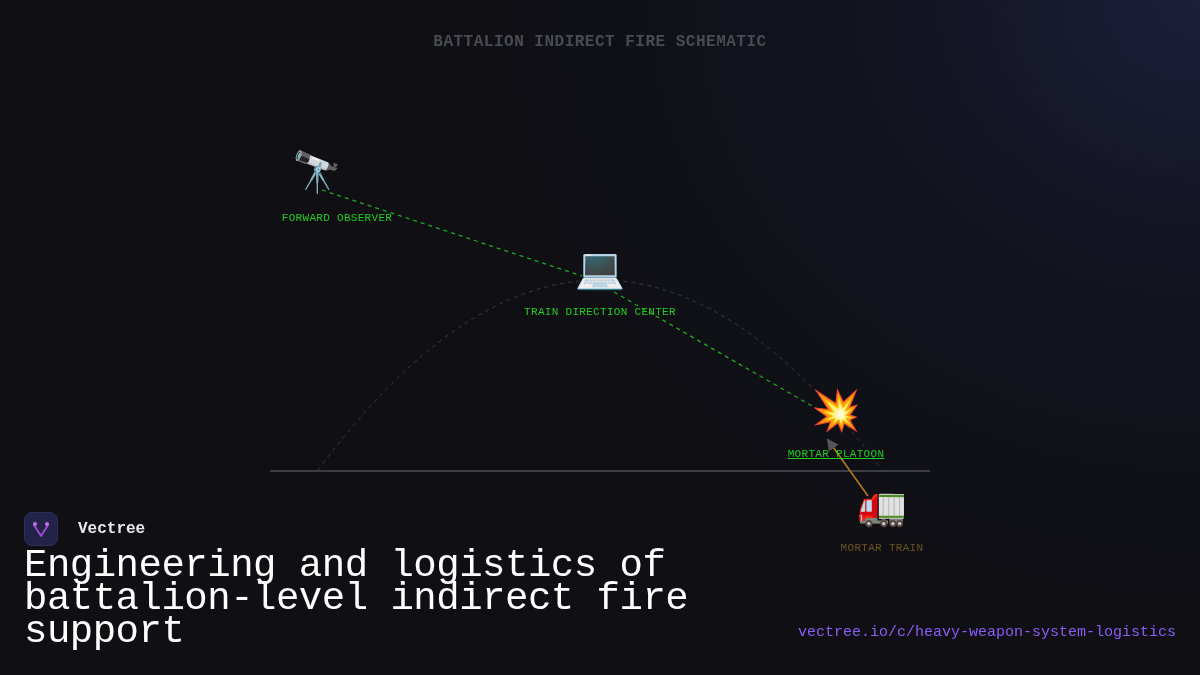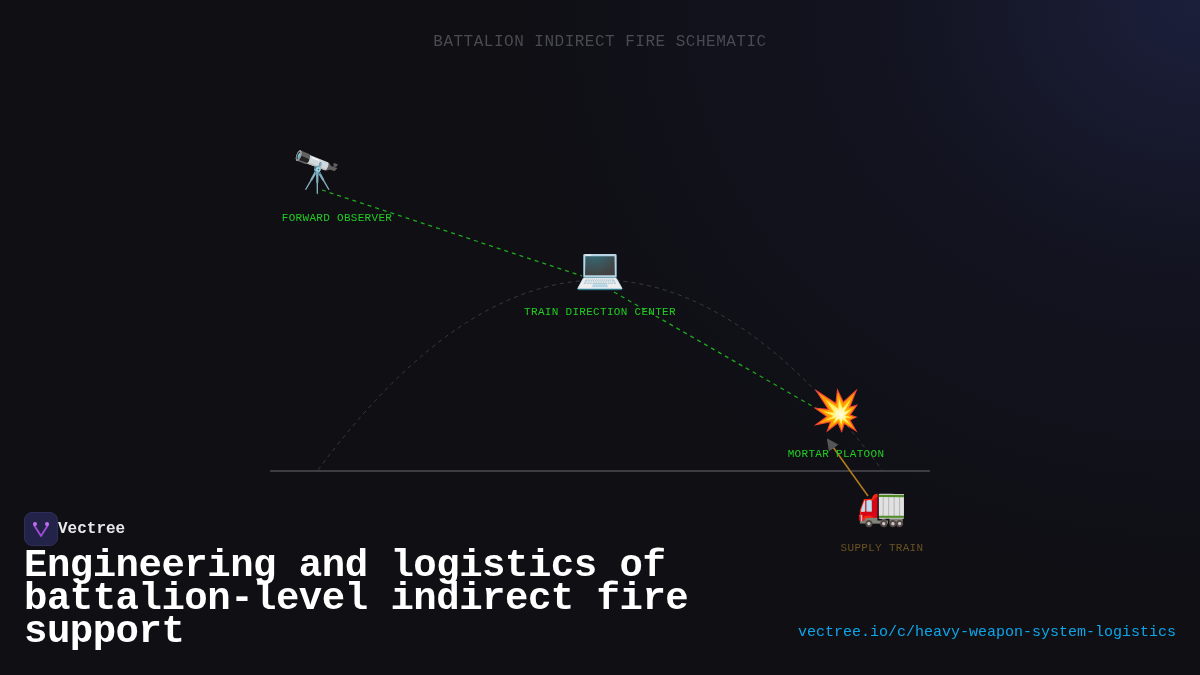--- a/index.html
+++ b/index.html
@@ -8,37 +8,37 @@
     background: #0f0f14;
     font-family: "Liberation Mono", "DejaVu Sans Mono", monospace;
   }
   .bg-glow {
     position: absolute; inset: 0;
     background: radial-gradient(ellipse 700px 600px at 1200px 0px, rgba(30,34,66,0.85) 0%, rgba(22,24,44,0.5) 45%, rgba(15,15,20,0) 100%);
     pointer-events: none;
   }
   .diagram-title {
     position: absolute; top: 33px; left: 0; width: 1200px; text-align: center;
-    font-size: 16px; font-weight: normal; color: #4a4a52; letter-spacing: 0.5px;
+    font-size: 16px; font-weight: bold; color: #4a4a52; letter-spacing: 0.5px;
   }
   svg.canvas { position: absolute; left: 0; top: 0; }
   .node-icon { position: absolute; font-size: 40px; line-height: 1; transform: translate(-50%, -50%);
     font-family: "DejaVu Sans", sans-serif; }
   .node-label { position: absolute; font-size: 11px; transform: translateX(-50%); white-space: nowrap; letter-spacing: 0.3px; }
-  .brand { position: absolute; left: 24px; top: 512px; display: flex; align-items: center; gap: 0; }
+  .brand { position: absolute; left: 24px; top: 512px; display: flex; align-items: center; gap: 20px; }
   .brand-logo {
     width: 34px; height: 34px; border-radius: 8px; background: #23234a;
     border: 1px solid #2e2e5a; display: flex; align-items: center; justify-content: center; box-sizing: border-box;
   }
   .brand-name { color: #e8e8ec; font-size: 16px; font-weight: bold; }
   .headline {
     position: absolute; left: 24px; top: 550px; width: 680px;
-    color: #ffffff; font-size: 39px; font-weight: bold; line-height: 33px; letter-spacing: -0.5px;
+    color: #ffffff; font-size: 39px; font-weight: normal; line-height: 33px; letter-spacing: -0.5px;
   }
-  .url { position: absolute; right: 24px; top: 624px; color: #0ea5e9; font-size: 15px; }
+  .url { position: absolute; right: 24px; top: 624px; color: #8b5cf6; font-size: 15px; }
 </style>
 </head>
 <body>
 
 <div class="bg-glow"></div>
 
 <div class="diagram-title">BATTALION INDIRECT FIRE SCHEMATIC</div>
 
 <svg class="canvas" width="1200" height="675">
   <defs>
@@ -58,24 +58,24 @@
   <line x1="868" y1="496" x2="828" y2="440" stroke="#b07a1c" stroke-width="1.6" marker-end="url(#arrowhead)"></line>
 </svg>
 
 <div class="node-icon" style="left:317px; top:172px;">🔭</div>
 <div class="node-label" style="left:317px; top:212px; color:#22cc22;padding-left:40px;">FORWARD OBSERVER</div>
 
 <div class="node-icon" style="left:600px; top:268px;">💻</div>
 <div class="node-label" style="left:600px; top:306px; color:#22cc22;">TRAIN DIRECTION CENTER</div>
 
 <div class="node-icon" style="left:836px; top:410px;">💥</div>
-<div class="node-label" style="left:836px; top:448px; color:#22cc22;">MORTAR PLATOON</div>
+<div class="node-label" style="left:836px; top:448px; color:#22cc22;text-decoration:underline;">MORTAR PLATOON</div>
 
 <div class="node-icon" style="left:882px; top:505px;">🚛</div>
-<div class="node-label" style="left:882px; top:542px; color:#6b5222;">SUPPLY TRAIN</div>
+<div class="node-label" style="left:882px; top:542px; color:#6b5222;">MORTAR TRAIN</div>
 
 <div class="brand">
   <div class="brand-logo">
     <svg width="20" height="20" viewBox="0 0 20 20">
       <path d="M3,6 L10,17 L17,6" fill="none" stroke="#a04cd8" stroke-width="1.8" stroke-linecap="round" stroke-linejoin="round"></path>
       <circle cx="4" cy="5" r="2" fill="#c070f0"></circle>
       <circle cx="16" cy="5" r="2" fill="#c070f0"></circle>
     </svg>
   </div>
   <span class="brand-name">Vectree</span>

